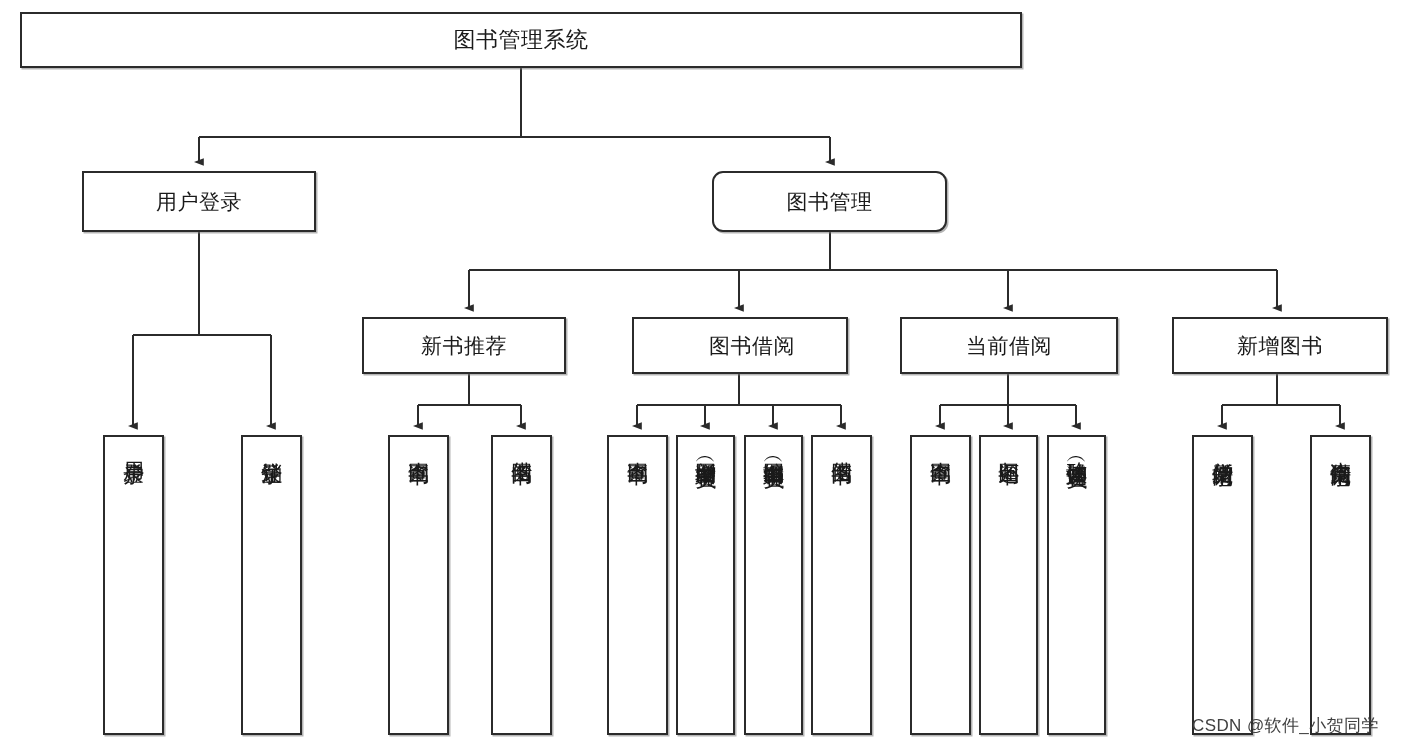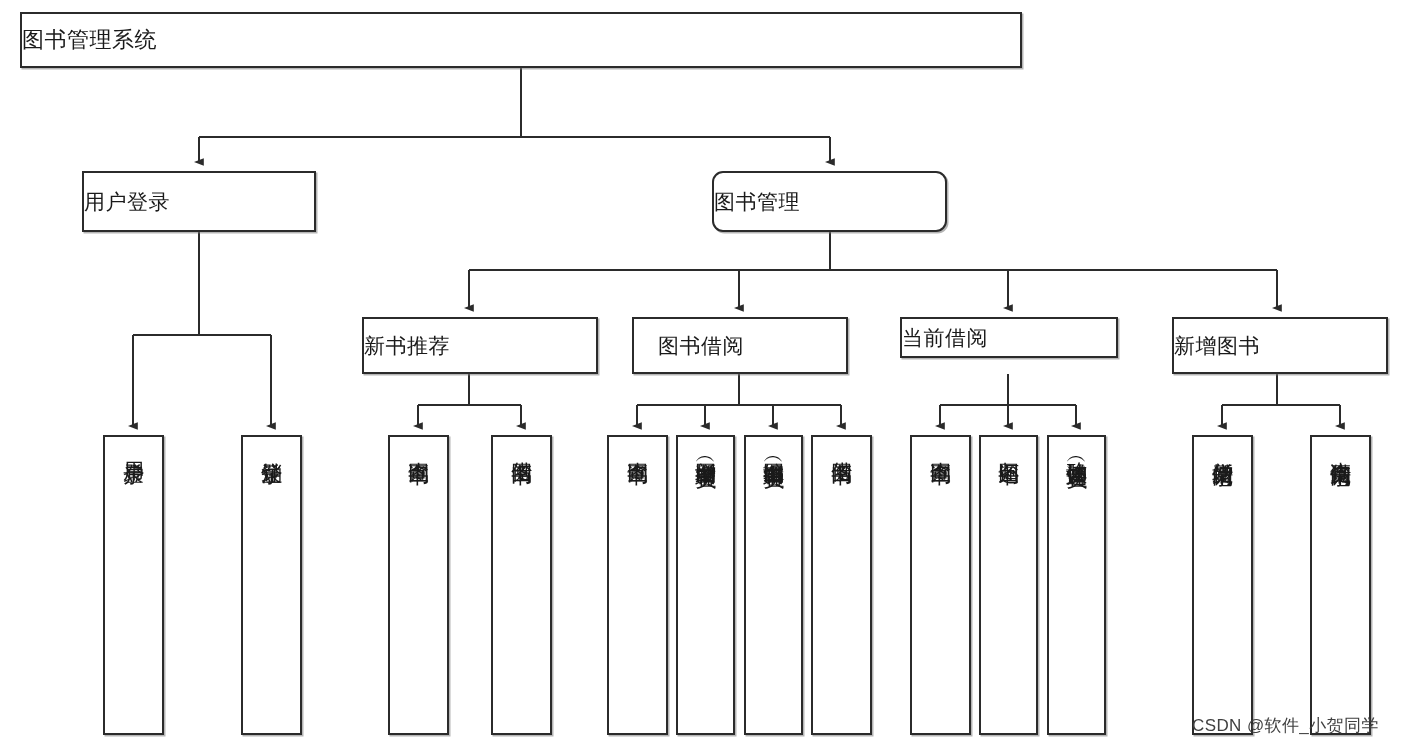--- a/index.html
+++ b/index.html
@@ -30,20 +30,21 @@
     pointer-events: none;
   }
   .node {
     position: absolute;
     box-sizing: border-box;
     background: #ffffff;
     border: 2px solid #2b2b2b;
     box-shadow: 1.5px 1.5px 0 0 rgba(120,120,120,0.55);
     display: flex;
     align-items: center;
+    justify-content: center;
     z-index: 3;
   }
   .node-label {
     font-size: 21px;
     line-height: 1.12;
     letter-spacing: 0.5px;
     color: #1a1a1a;
     white-space: nowrap;
     text-align: center;
   }
@@ -138,29 +139,29 @@
   </div>
 
   <div class="node horizontal" style="left:82px; top:171px; width:234px; height:61px;">
     <span class="node-label">用户登录</span>
   </div>
 
   <div class="node horizontal" style="left:712px; top:171px; width:235px; height:61px;border-radius:11px;">
     <span class="node-label">图书管理</span>
   </div>
 
-  <div class="node horizontal" style="left:362px; top:317px; width:236px; height:57px;">
+  <div class="node horizontal" style="left:362px; top:317px; width:204px; height:57px;">
     <span class="node-label">新书推荐</span>
   </div>
 
   <div class="node horizontal" style="left:632px; top:317px; width:216px; height:57px;padding-left:24px;">
     <span class="node-label">图书借阅</span>
   </div>
 
-  <div class="node horizontal" style="left:900px; top:317px; width:218px; height:41px;">
+  <div class="node horizontal" style="left:900px; top:317px; width:218px; height:57px;">
     <span class="node-label">当前借阅</span>
   </div>
 
   <div class="node horizontal" style="left:1172px; top:317px; width:216px; height:57px;">
     <span class="node-label">新增图书</span>
   </div>
 
   <div class="node vertical" style="left:103px; top:435px; width:61px; height:300px;">
     <span class="node-label">用户登录</span>
   </div>

